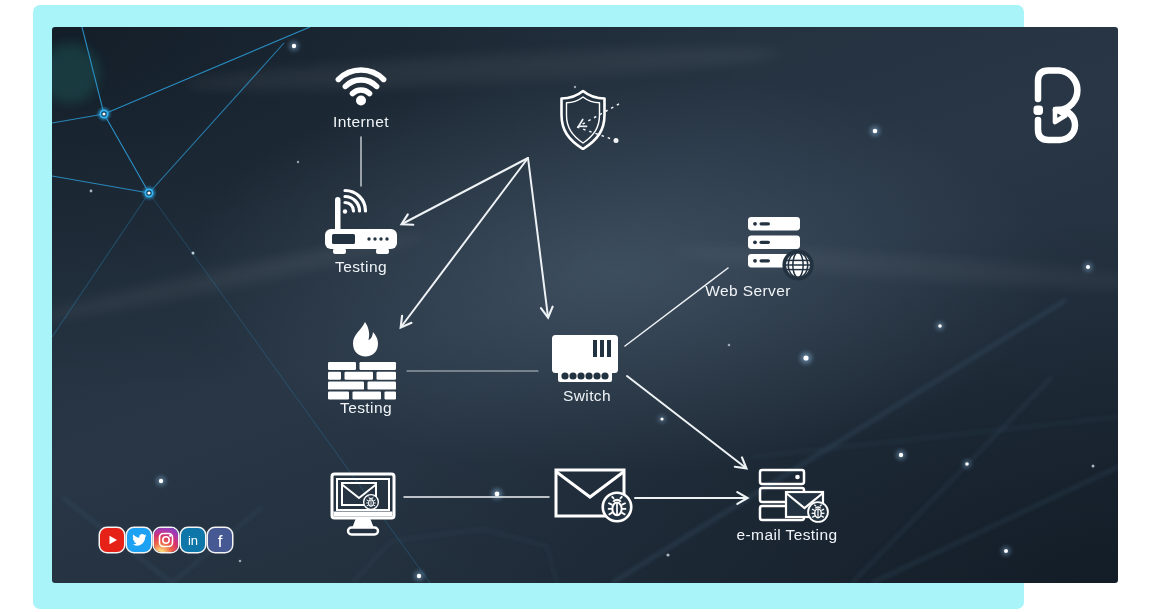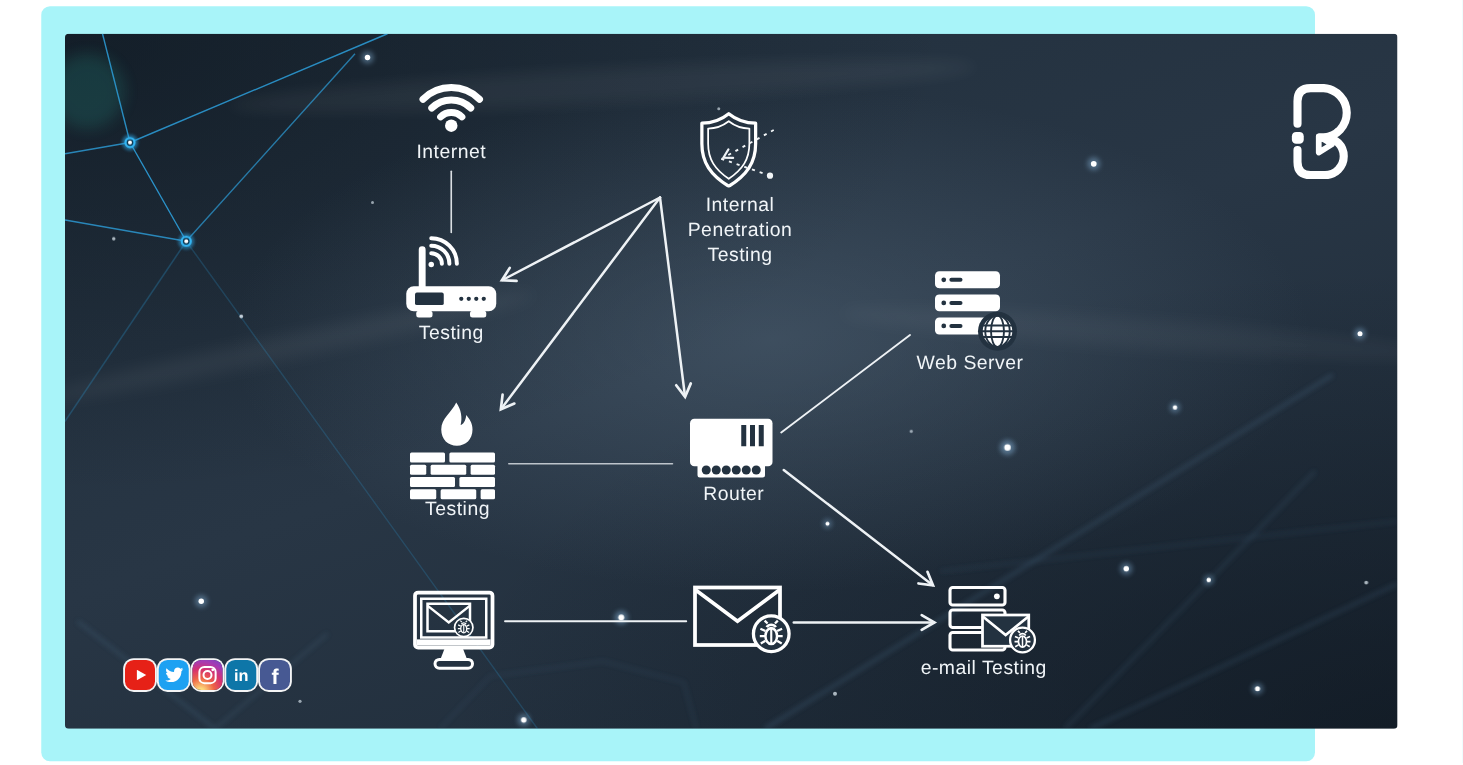--- a/index.html
+++ b/index.html
@@ -1,40 +1,40 @@
 <!DOCTYPE html>
 <html><head>
 <meta charset="utf-8">
 <style>
   html,body{margin:0;padding:0;background:#ffffff;}
   .stage{position:relative;width:1170px;height:612px;background:#ffffff;overflow:hidden;
          font-family:"Liberation Sans",sans-serif;}
   .frame{position:absolute;left:33px;top:5px;width:991px;height:604px;
-         background:#a8f4f9;border-radius:7px;padding-left:28px;}
+         background:#a8f4f9;border-radius:7px;}
   .panel{position:absolute;left:19px;top:22px;width:1066px;height:556px;overflow:hidden;
          background:
            radial-gradient(58% 52% at 53% 44%, rgba(96,117,136,.38) 0%, rgba(96,117,136,0) 70%),
            radial-gradient(120% 120% at 0% 0%, rgba(9,17,25,.55) 0%, rgba(9,17,25,0) 55%),
            radial-gradient(130% 120% at 100% 100%, rgba(9,15,23,.5) 0%, rgba(9,15,23,0) 55%),
            linear-gradient(160deg,#202e3b 0%,#283645 48%,#1d2a37 100%);
          border-radius:3px;}
   .abs{position:absolute;}
   .node-label{position:absolute;color:#f1f5f8;font-size:15.5px;line-height:20px;
               text-align:center;letter-spacing:.4px;font-weight:500;}
   .multiline{white-space:pre-line;}
   .social{position:absolute;left:48px;top:501px;display:flex;gap:3px;}
   .soc{width:24px;height:24px;border-radius:7px;box-shadow:0 0 0 1.5px rgba(255,255,255,.95);
        display:flex;align-items:center;justify-content:center;overflow:hidden;}
   .soc svg{display:block;}
   .soc-yt{background:#e62117;}
   .soc-tw{background:#1da1f2;}
   .soc-ig{background:radial-gradient(circle at 28% 105%, #fdd87a 8%, #ee6445 35%, #d6326e 58%, #a63ab2 78%, #7048c7 100%);}
   .soc-li{background:#0e76a8;}
   .soc-fb{background:#475993;}
-  .soc-letter{color:#fff;font-weight:bold;font-family:"Liberation Sans",sans-serif;}
+  .soc-letter{color:#fff;font-weight:normal;font-family:"Liberation Sans",sans-serif;}
   .li-letter{font-size:13px;margin-top:1px;}
   .fb-letter{font-size:17px;margin-top:3px;}
 </style>
 </head>
 <body>
 
 <div class="stage">
 
   <svg width="0" height="0" style="position:absolute" aria-hidden="true">
     <defs>
@@ -226,41 +226,38 @@
 
       <svg class="abs" style="left:501px;top:61px" width="80" height="62">
         <path d="M30,3 C24.5,7.5 16,10.5 8.5,10.5 L8.5,27 C8.5,42 15.5,52 30,61 C44.5,52 51.5,42 51.5,27 L51.5,10.5 C44,10.5 35.5,7.5 30,3 Z" fill="none" stroke="#ffffff" stroke-width="2.6" stroke-linejoin="round"></path>
         <path d="M30,9 C25.5,12.5 19,14.8 13.5,14.8 L13.5,27 C13.5,39.5 19,47.5 30,55 C41,47.5 46.5,39.5 46.5,27 L46.5,14.8 C41,14.8 34.5,12.5 30,9 Z" fill="none" stroke="#ffffff" stroke-width="1.4" stroke-linejoin="round"></path>
         <g>
           <line x1="66" y1="16" x2="26" y2="38" stroke="#f2f5f7" stroke-width="1.5" stroke-dasharray="2.5,4" marker-end="url(#arrowsm)"></line>
           <line x1="24" y1="39" x2="60" y2="51.5" stroke="#f2f5f7" stroke-width="1.5" stroke-dasharray="2.5,4"></line>
           <circle cx="63" cy="52.5" r="2.5" fill="#f2f5f7"></circle>
         </g>
       </svg>
-      <div class="node-label multiline" style="left:460px;top:128px;width:160px">Internal
-Penetration
-Testing</div>
 
       <svg class="abs" style="left:690px;top:186px" width="76" height="70">
         <g fill="#ffffff">
           <rect x="6" y="4" width="52" height="13.5" rx="3.4"></rect>
           <rect x="6" y="22.5" width="52" height="13.5" rx="3.4"></rect>
           <rect x="6" y="41" width="52" height="13.5" rx="3.4"></rect>
         </g>
         <g fill="#233240">
           <circle cx="13" cy="10.8" r="1.9"></circle>
             <rect x="17.5" y="9.2" width="10.5" height="3.2" rx="1.6"></rect>
           <circle cx="13" cy="29.3" r="1.9"></circle>
             <rect x="17.5" y="27.7" width="10.5" height="3.2" rx="1.6"></rect>
           <circle cx="13" cy="47.8" r="1.9"></circle>
             <rect x="17.5" y="46.2" width="10.5" height="3.2" rx="1.6"></rect>
         </g>
         <use href="#globemark" transform="translate(56,52)"></use>
       </svg>
-      <div class="node-label" style="left:654px;top:254px;width:140px">Web Server</div>
+      <div class="node-label" style="left:626px;top:254px;width:140px">Web Server</div>
 
       <svg class="abs" style="left:274px;top:291px" width="80" height="84">
         <path d="M39,4 C35,12.5 27,16.5 27,25.5 C27,33.5 32.5,38.5 39.5,38.5 C46.5,38.5 52,33.5 52,25.5 C52,20.5 49.5,17 47,14 C46.5,19 44.5,21.5 42.5,22 C44,16.5 43,9.5 39,4 Z" fill="#ffffff"></path>
         <g fill="#ffffff">
           <rect x="2" y="44" width="28" height="8" rx="1.2"></rect>
             <rect x="33.5" y="44" width="36.5" height="8" rx="1.2"></rect>
           <rect x="2" y="53.8" width="13" height="8" rx="1.2"></rect>
             <rect x="18.5" y="53.8" width="28.5" height="8" rx="1.2"></rect>
             <rect x="50.5" y="53.8" width="19.5" height="8" rx="1.2"></rect>
           <rect x="2" y="63.6" width="36" height="8" rx="1.2"></rect>
@@ -280,21 +277,21 @@
           <rect x="52" y="9" width="4" height="17"></rect>
           <rect x="59" y="9" width="4" height="17"></rect>
           <circle cx="17" cy="45" r="3.6"></circle>
             <circle cx="25" cy="45" r="3.6"></circle>
             <circle cx="33" cy="45" r="3.6"></circle>
           <circle cx="41" cy="45" r="3.6"></circle>
             <circle cx="49" cy="45" r="3.6"></circle>
             <circle cx="57" cy="45" r="3.6"></circle>
         </g>
       </svg>
-      <div class="node-label" style="left:475px;top:359px;width:120px">Router</div>
+      <div class="node-label" style="left:475px;top:359px;width:120px">Switch</div>
 
       <svg class="abs" style="left:276px;top:443px" width="72" height="68">
         <rect x="4" y="4" width="62" height="44" rx="2.5" fill="none" stroke="#ffffff" stroke-width="3"></rect>
         <rect x="9" y="9" width="52" height="31" fill="none" stroke="#ffffff" stroke-width="2"></rect>
         <rect x="5.5" y="41.5" width="59" height="5" fill="#ffffff"></rect>
         <path d="M28,48 L42,48 L45.5,57 L24.5,57 Z" fill="#ffffff"></path>
         <rect x="20" y="57.5" width="30" height="7" rx="3.5" fill="none" stroke="#ffffff" stroke-width="2.4"></rect>
         <rect x="14" y="13" width="34" height="22" fill="none" stroke="#ffffff" stroke-width="2"></rect>
         <path d="M14,14.5 L31,28 L48,14.5" fill="none" stroke="#ffffff" stroke-width="2"></path>
         <use href="#bugmark" transform="translate(43,32) scale(0.8)"></use>

